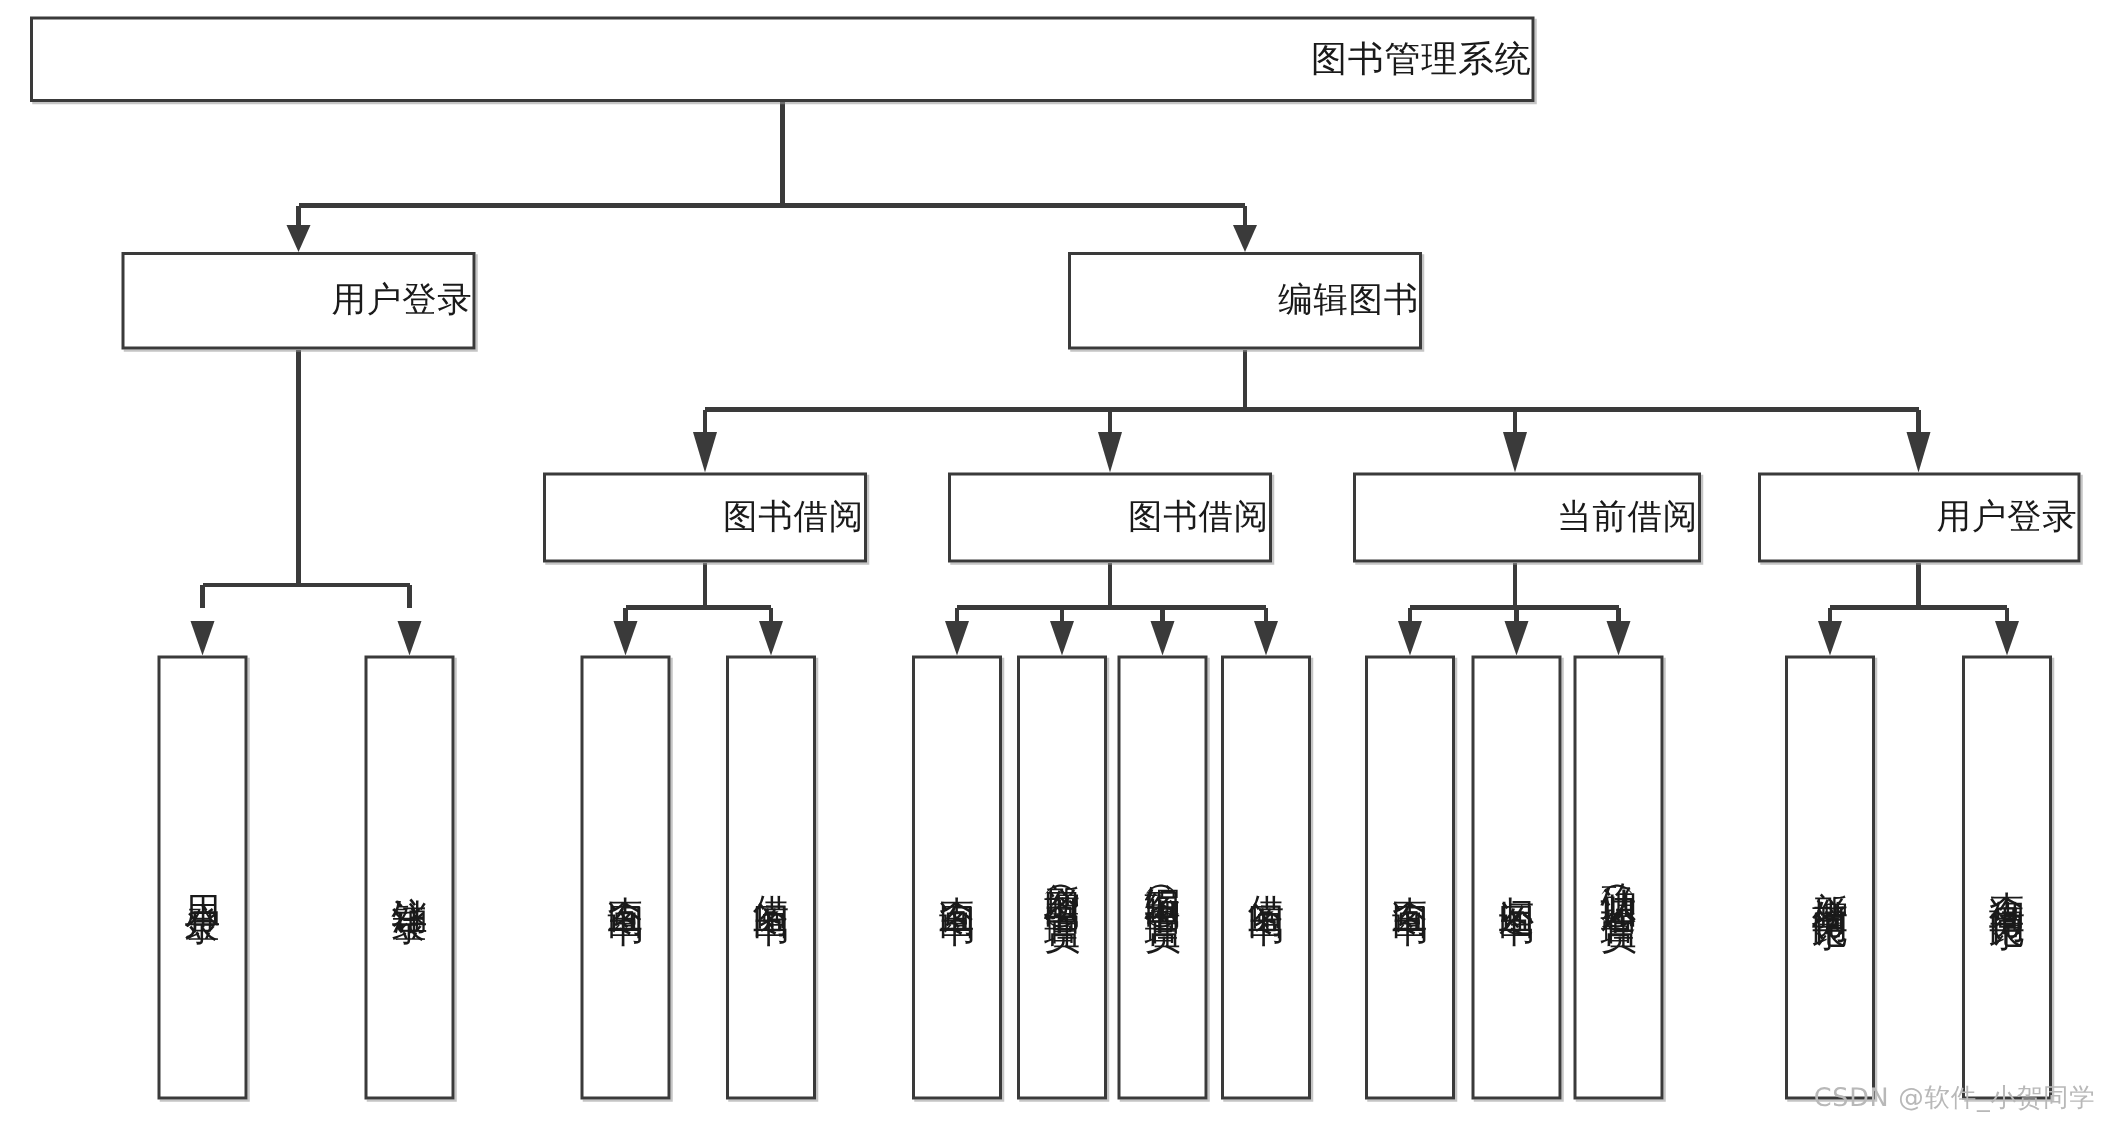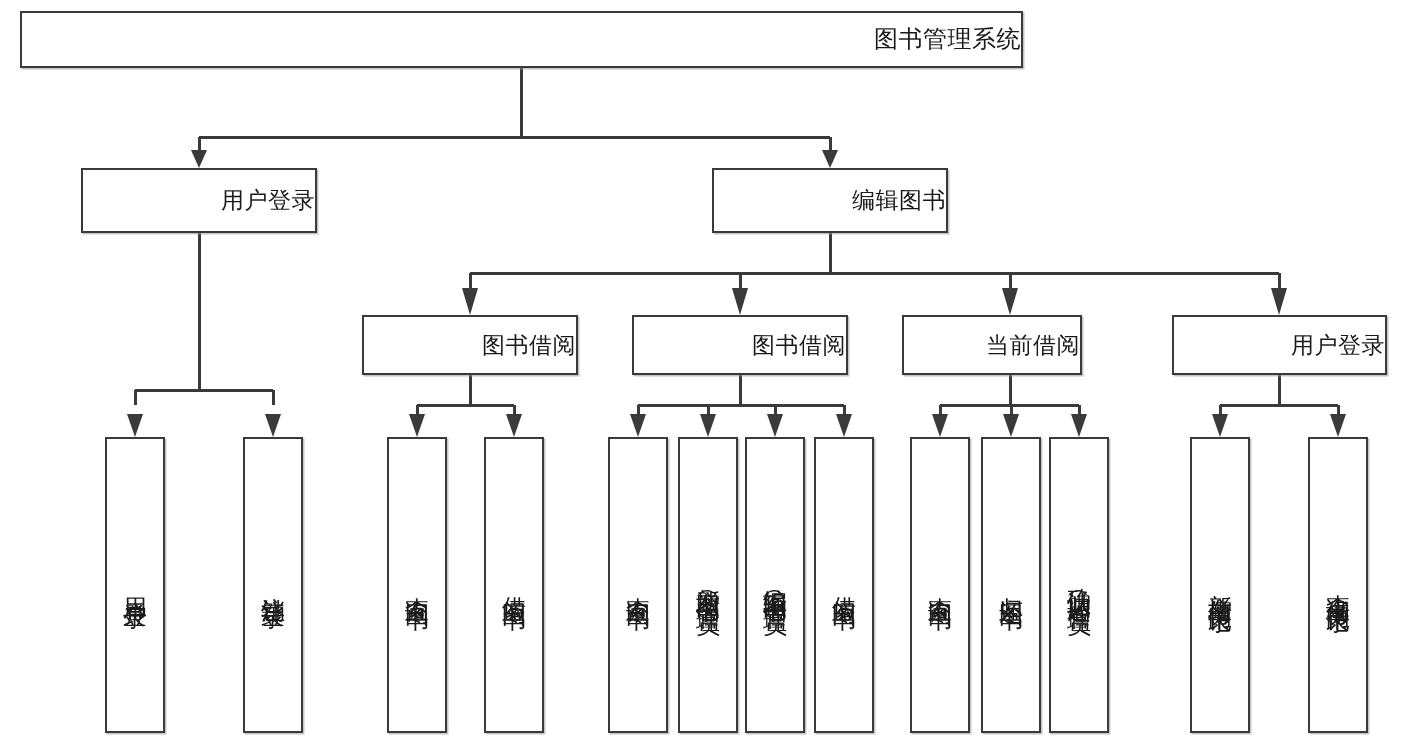--- a/index.html
+++ b/index.html
@@ -173,21 +173,21 @@
   <div class="node horiz" style="left:712px; top:168px; width:236px; height:65px;">
     <span class="label">编辑图书</span>
   </div>
 
   <div class="node horiz" style="left:362px; top:315px; width:216px; height:60px;">
     <span class="label">图书借阅</span>
   </div>
   <div class="node horiz" style="left:632px; top:315px; width:216px; height:60px;">
     <span class="label">图书借阅</span>
   </div>
-  <div class="node horiz" style="left:902px; top:315px; width:180px; height:60px;">
+  <div class="node horiz" style="left:902px; top:315px; width:232px; height:60px;">
     <span class="label">当前借阅</span>
   </div>
   <div class="node horiz" style="left:1172px; top:315px; width:215px; height:60px;">
     <span class="label">用户登录</span>
   </div>
 
   <div class="node vert" style="left:105px; top:437px; width:60px; height:296px;">
     <span class="label">用户登录</span>
   </div>
   <div class="node vert" style="left:243px; top:437px; width:60px; height:296px;">
@@ -224,13 +224,14 @@
     <span class="label">确认归还（管理员）</span>
   </div>
 
   <div class="node vert" style="left:1190px; top:437px; width:60px; height:296px;">
     <span class="label">新增借阅记录</span>
   </div>
   <div class="node vert" style="left:1308px; top:437px; width:60px; height:296px;">
     <span class="label">查询借阅记录</span>
   </div>
 
+  <div class="watermark">CSDN @软件_小贺同学</div>
 </div>
 
 </body></html>

